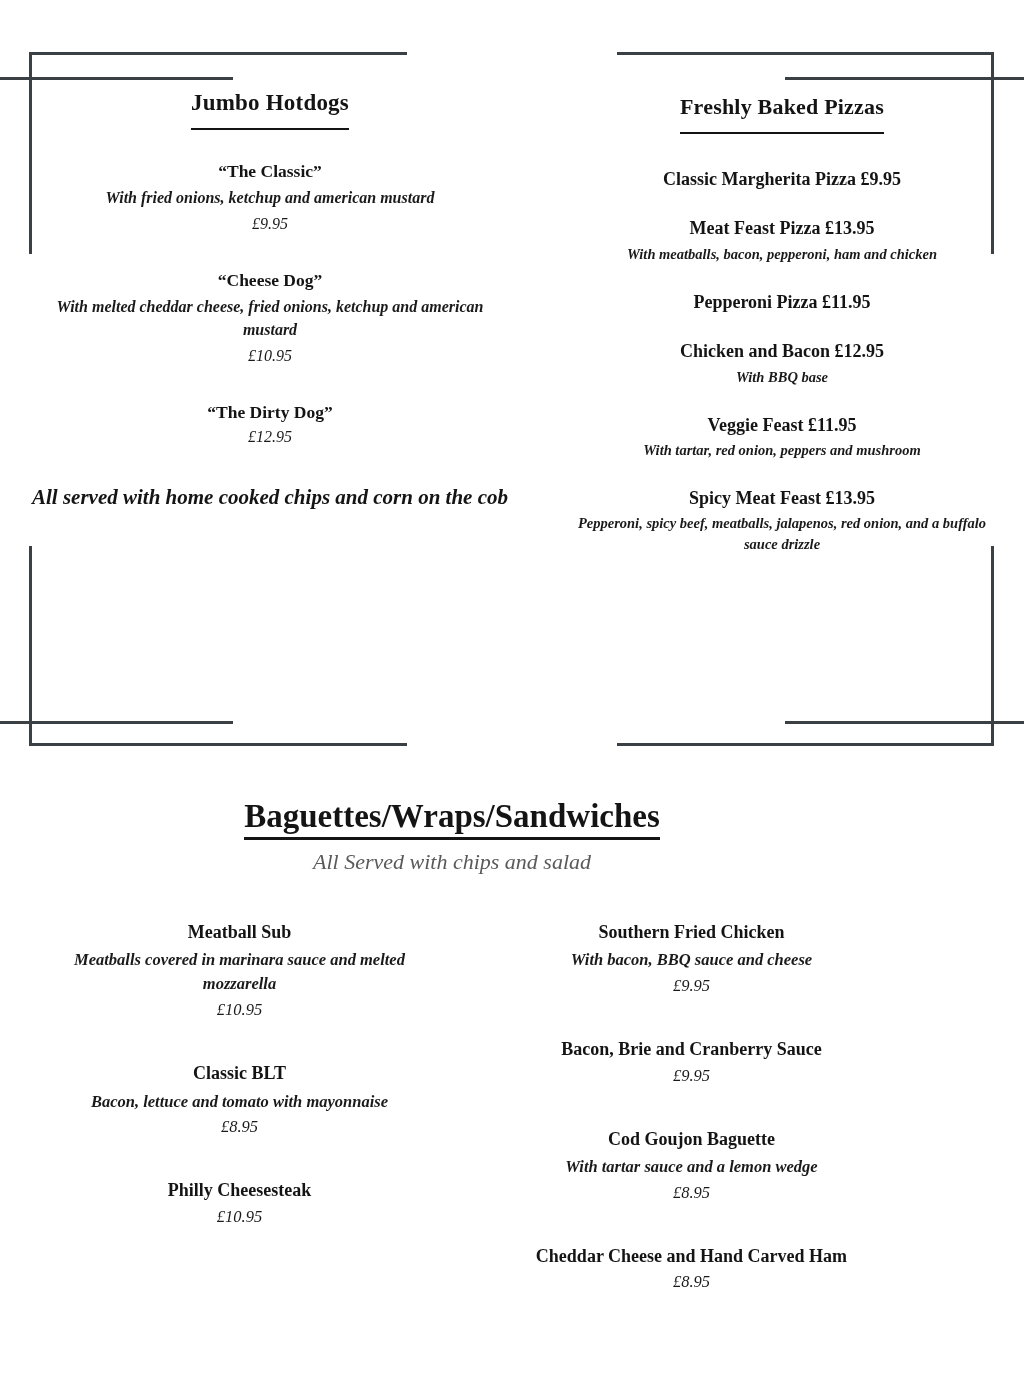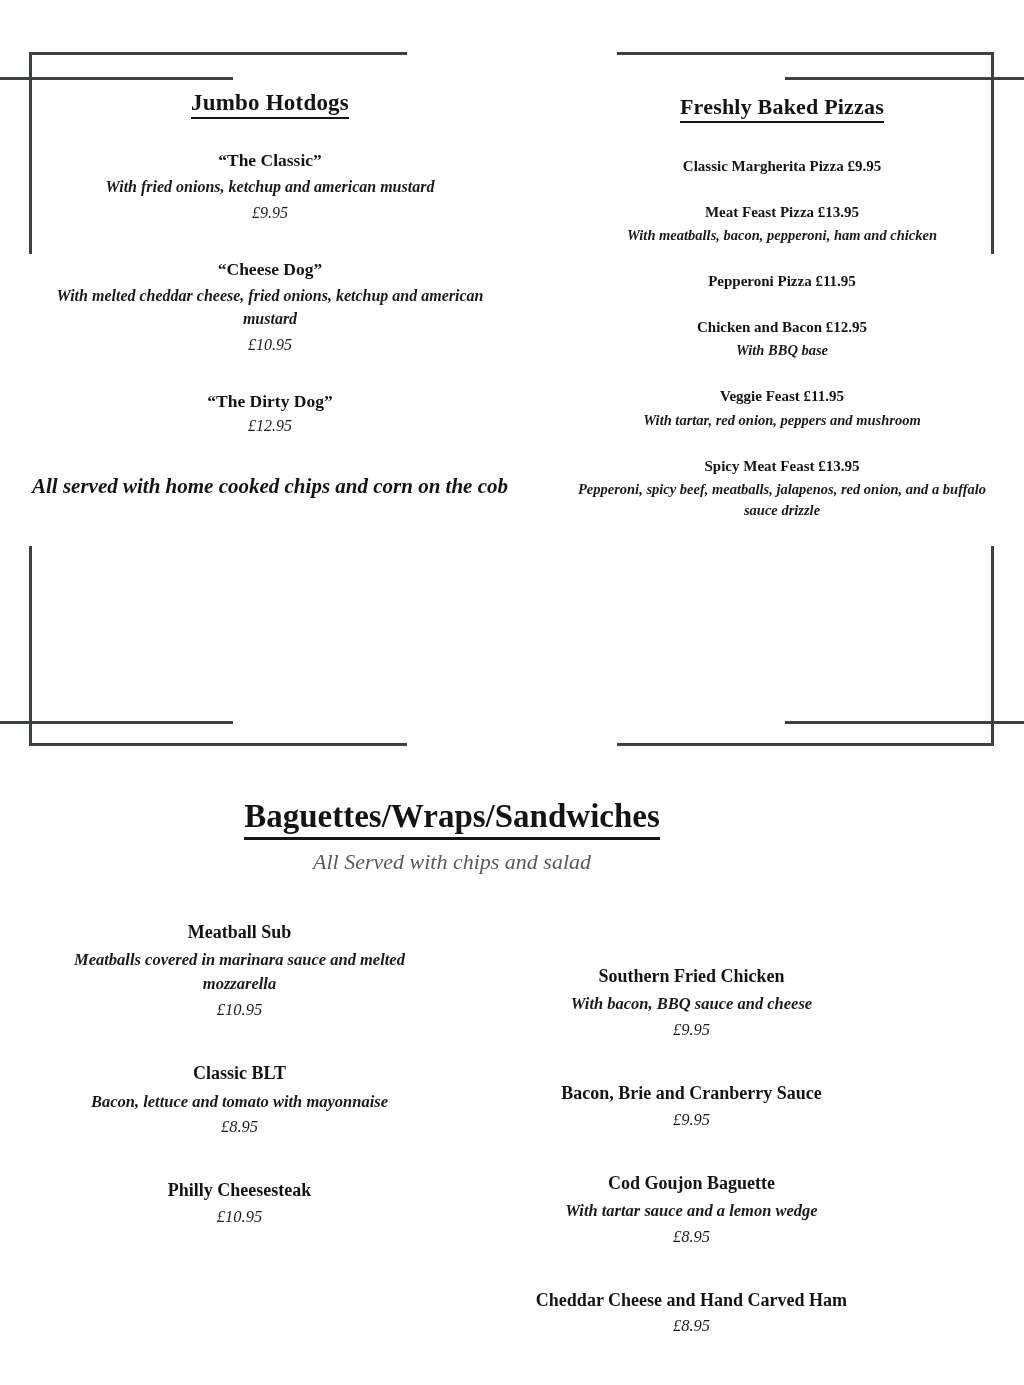--- a/index.html
+++ b/index.html
@@ -49,21 +49,21 @@
 
   .section-heading {
     text-align: center;
     font-weight: bold;
     letter-spacing: 0.2px;
     color: #141414;
   }
   .section-heading .ul {
     display: inline-block;
     border-bottom: 2px solid #141414;
-    padding-bottom: 1px;
+    padding-bottom: 12px;
   }
   .heading-hotdogs { font-size: 23px; margin: 0 0 30px 0; }
   .heading-pizzas  { font-size: 22px; margin: 4px 0 34px 0; }
 
   .item { text-align: center; }
   .item + .item { margin-top: 0; }
 
   .item-name {
     font-weight: bold;
     color: #141414;
@@ -89,21 +89,21 @@
     text-align: center;
     font-style: italic;
     font-weight: bold;
     font-size: 21px;
     line-height: 1.45;
     margin-top: 28px;
     color: #141414;
   }
 
   
-  .col-pizzas .item-name  { font-size: 15px; line-height: 1.3; }
+  .col-pizzas .item-name  { font-size: 18px; line-height: 1.3; }
   .col-pizzas .item-desc  { font-size: 14.5px; line-height: 1.45; margin-top: 3px; }
   .col-pizzas .item       { margin-bottom: 26px; }
 
   
   .bottom-section {
     position: absolute;
     left: 0;
     top: 770px;
     width: 904px;
   }
@@ -134,21 +134,20 @@
   }
   .bcol-left {
     width: 540px;
     box-sizing: border-box;
     padding: 0 40px 0 40px;
   }
   .bcol-right {
     width: 484px;
     box-sizing: border-box;
     padding: 0 20px 0 20px;
-    margin-top: 44px;
   }
   .bcol-left .item-name, .bcol-right .item-name { font-size: 18px; line-height: 1.3; }
   .bcol-left .item-desc, .bcol-right .item-desc { font-size: 16.5px; line-height: 1.45; margin-top: 4px; }
   .bcol-left .item-price, .bcol-right .item-price { font-size: 16.5px; line-height: 1.45; margin-top: 2px; }
   .bcol-left .item  { margin-bottom: 40px; }
   .bcol-right .item { margin-bottom: 40px; }
 </style>
 </head>
 <body>
 

